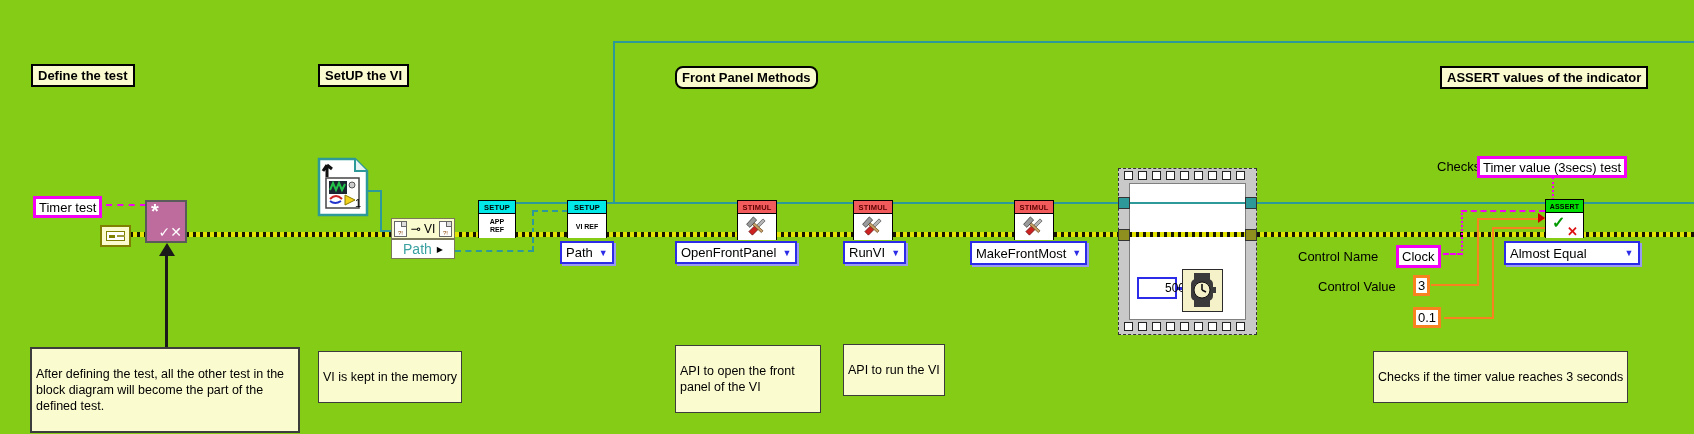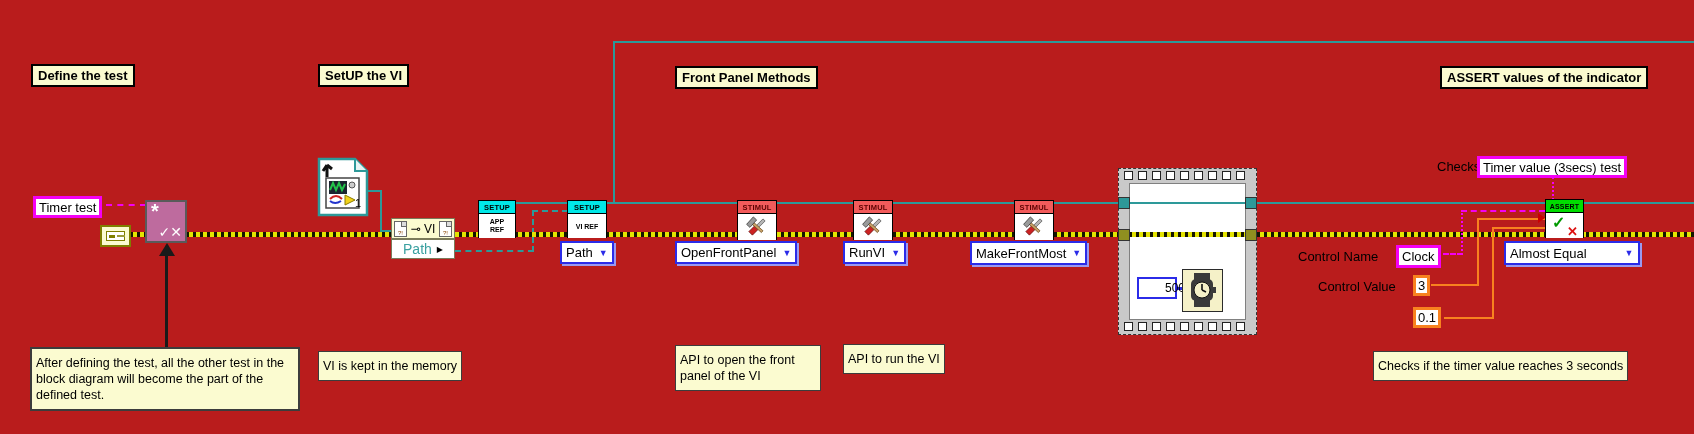--- a/index.html
+++ b/index.html
@@ -1,32 +1,32 @@
 <!DOCTYPE html>
 <html><head>
 <meta charset="utf-8">
 <style>
   html,body{margin:0;padding:0;background:#fff;}
-  #canvas{position:relative;width:1694px;height:434px;background:#b91c1c;overflow:hidden;
+  #canvas{position:relative;width:1694px;height:434px;background:#84cc16;overflow:hidden;
           font-family:"Liberation Sans",sans-serif;color:#000;}
   .abs{position:absolute;}
   
   .wire-teal{position:absolute;background:#2d9999;}
   .wire-teal-dash-h{position:absolute;border-top:2px dashed #2d9999;height:0;}
   .wire-teal-dash-v{position:absolute;border-left:2px dashed #2d9999;width:0;}
   .wire-err{position:absolute;height:5px;background:repeating-linear-gradient(90deg,#151500 0 3px,#e3e300 3px 7px);}
   .wire-pink-h{position:absolute;border-top:2px dashed #f400f4;height:0;}
   .wire-pink-v{position:absolute;border-left:2px dotted #f400f4;width:0;}
   .wire-orange-h{position:absolute;background:#f8821f;height:2px;}
   .wire-orange-v{position:absolute;background:#f8821f;width:2px;}
   .wire-blue{position:absolute;background:#2b2be8;}
   
   .sec{position:absolute;background:#fbfbd0;border:2px solid #000;padding:2px 5px;
        font-weight:bold;font-size:13px;white-space:nowrap;}
-  .cmt{position:absolute;background:#fbfbd0;border:1px solid #3c3c3c;padding:6px 4px;
+  .cmt{position:absolute;background:#fbfbd0;border:1px solid #3c3c3c;padding:17px 4px;
        font-size:12.5px;line-height:1.28;}
   .nowrap{white-space:nowrap;}
   
   .pinkbox{position:absolute;background:#fff;border:3px solid #f400f4;font-size:13px;
            display:flex;align-items:center;justify-content:center;white-space:nowrap;padding:0 3px;}
   .orangebox{position:absolute;background:#fff;border:3px solid #f8821f;font-size:13px;
            display:flex;align-items:center;justify-content:center;white-space:nowrap;padding:0 2px;}
   .caption{position:absolute;font-size:13px;white-space:nowrap;}
   
   .node{position:absolute;border:1px solid #000;box-sizing:border-box;background:#fff;}
@@ -68,21 +68,21 @@
 
   <div class="wire-orange-h" style="left:1431px;top:284px;width:48px;"></div>
   <div class="wire-orange-v" style="left:1477px;top:218px;height:68px;"></div>
   <div class="wire-orange-h" style="left:1477px;top:218px;width:68px;"></div>
   <div class="wire-orange-h" style="left:1444px;top:317px;width:50px;"></div>
   <div class="wire-orange-v" style="left:1492px;top:227px;height:92px;"></div>
   <div class="wire-orange-h" style="left:1492px;top:227px;width:53px;"></div>
 
   <div class="sec" style="left:31px;top:64px;">Define the test</div>
   <div class="sec" style="left:318px;top:64px;">SetUP the VI</div>
-  <div class="sec" style="left:675px;top:66px;">Front Panel Methods</div>
+  <div class="sec" style="left:675px;top:66px;border-radius:8px;">Front Panel Methods</div>
   <div class="sec" style="left:1440px;top:66px;">ASSERT values of the indicator</div>
 
   <div class="cmt" style="left:30px;top:347px;width:258px;border-width:2px;">After defining the test, all the other test in the block diagram will become the part of the defined test.</div>
   <div class="cmt" style="left:675px;top:345px;width:136px;">API to open the front panel of the VI</div>
   <div class="cmt nowrap" style="left:318px;top:351px;">VI is kept in the memory</div>
   <div class="cmt nowrap" style="left:843px;top:344px;">API to run the VI</div>
   <div class="cmt nowrap" style="left:1373px;top:351px;">Checks if the timer value reaches 3 seconds</div>
 
   <div class="abs" style="left:165px;top:252px;width:3px;height:95px;background:#1a1a1a;"></div>
   <div class="abs" style="left:159px;top:243px;width:0;height:0;border-left:8px solid transparent;border-right:8px solid transparent;border-bottom:13px solid #1a1a1a;"></div>

